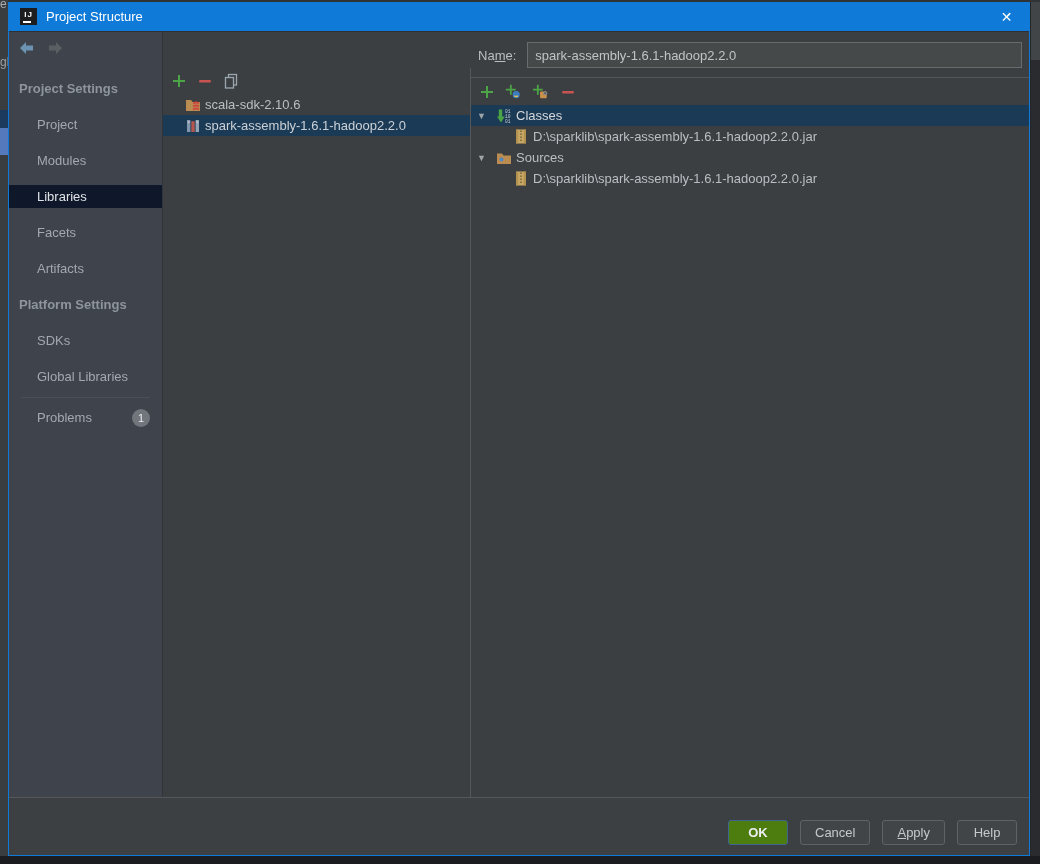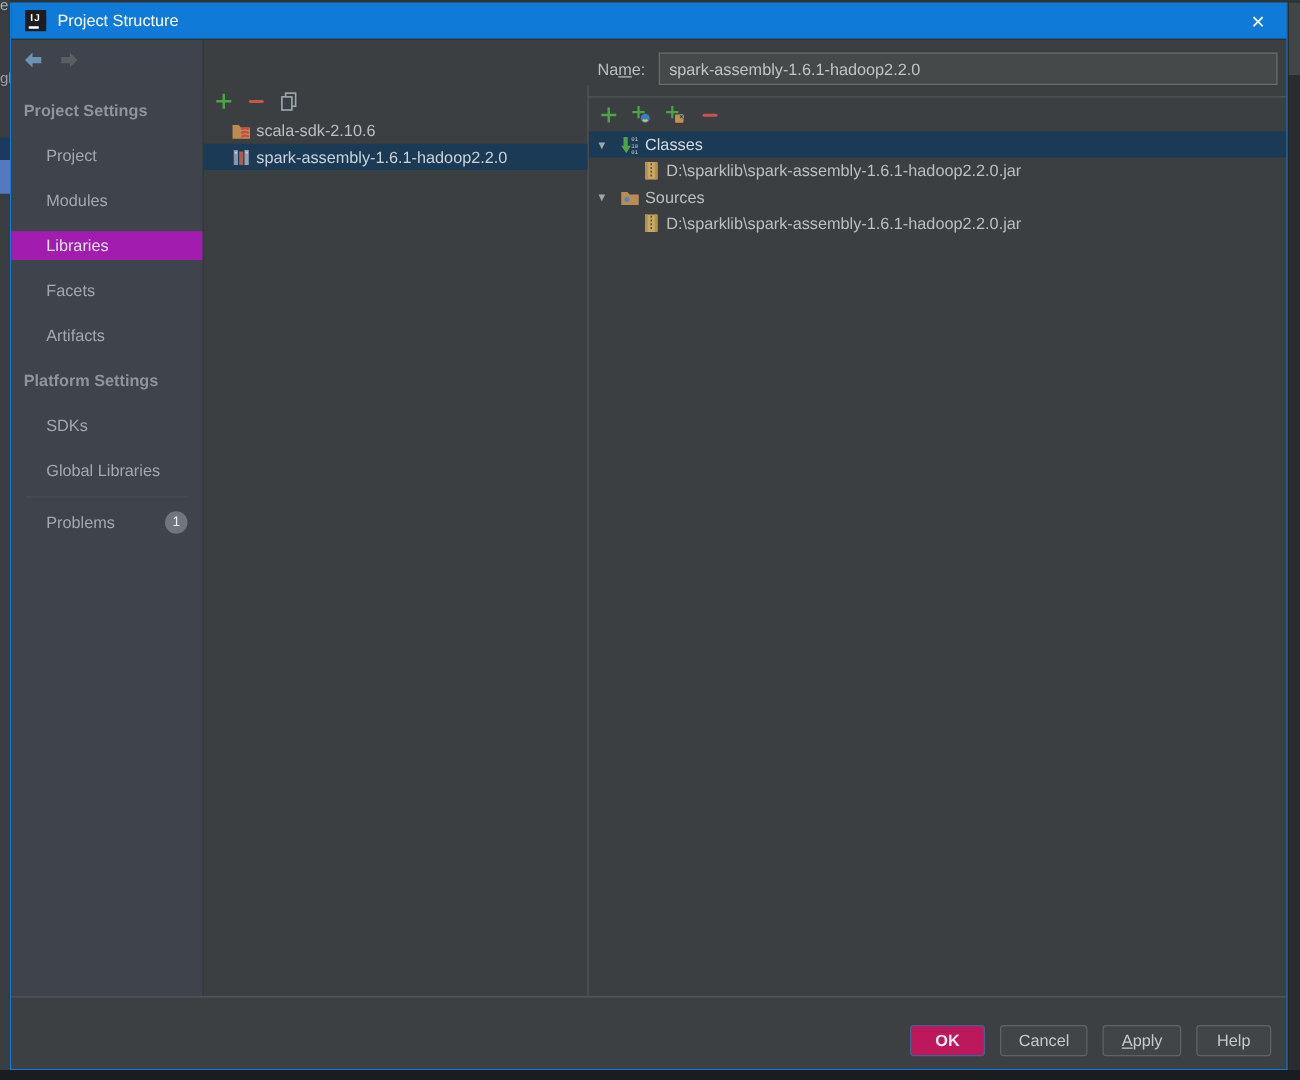--- a/index.html
+++ b/index.html
@@ -35,21 +35,21 @@
   .content { flex:1; display:flex; min-height:0; border-top:1px solid #2e3133; }
 
   
   .sidebar { width:154px; flex:none; background:#3e434c; border-right:1px solid #313539;
              display:flex; flex-direction:column; }
   .nav-arrows { height:32px; display:flex; align-items:center; padding-left:6px; gap:4px; flex:none; }
   .nav-btn { width:24px; height:22px; display:flex; align-items:center; justify-content:center; }
   .side-row { height:23px; line-height:23px; white-space:nowrap;margin-top:13px; }
   .side-header { padding-left:10px; font-weight:bold; color:#8e959c; }
   .side-item { padding-left:28px; color:#a3a9af; }
-  .side-item.selected { background:#a21caf; color:#dfe3e7; }
+  .side-item.selected { background:#0f172a; color:#dfe3e7; }
   .side-sep { height:1px; background:#4a4f55; margin:9px 12px 8px 12px; }
   .problems-row { height:23px; display:flex; align-items:center; padding:0 12px 0 28px; color:#a3a9af; }
   .badge { margin-left:auto; width:18px; height:18px; border-radius:50%; background:#70767c;
            color:#eceeef; font-size:11px; display:flex; align-items:center; justify-content:center; }
 
   
   .middle { width:308px; flex:none; background:#3c3f41; border-right:1px solid #55585b;
             display:flex; flex-direction:column;margin-top:36px; }
   .mid-toolbar { height:26px; display:flex; align-items:center; gap:9px; padding-left:7px; flex:none; }
   .tb-icon { width:17px; height:17px; display:flex; align-items:center; justify-content:center; position:relative; }
@@ -77,21 +77,21 @@
   .tree-row.child .ic { margin-right:6px; }
 
   
   .buttonbar { height:58px; flex:none; border-top:1px solid #55585b; background:#3c4043;
                display:flex; align-items:flex-start; justify-content:flex-end;
                padding:22px 12px 0 0; gap:12px; }
   .btn { height:25px; min-width:60px; padding:0 14px; border-radius:3px; font-size:13px;
          background:#414547; border:1px solid #5e6366; color:#c6c9cc;
          display:flex; align-items:center; justify-content:center; }
   .btn u { text-decoration:underline; }
-  .btn.default { background:#be185d; border-color:#3e6592; color:#eceef0; font-weight:bold; }
+  .btn.default { background:#4d7c0f; border-color:#3e6592; color:#eceef0; font-weight:bold; }
 
   svg { display:block; }
 </style>
 </head>
 <body>
 
 <div class="backdrop"></div>
 <div class="bg-left">
   <div class="bg-frag-e">e</div>
   <div class="bg-frag-gh">gh</div>

